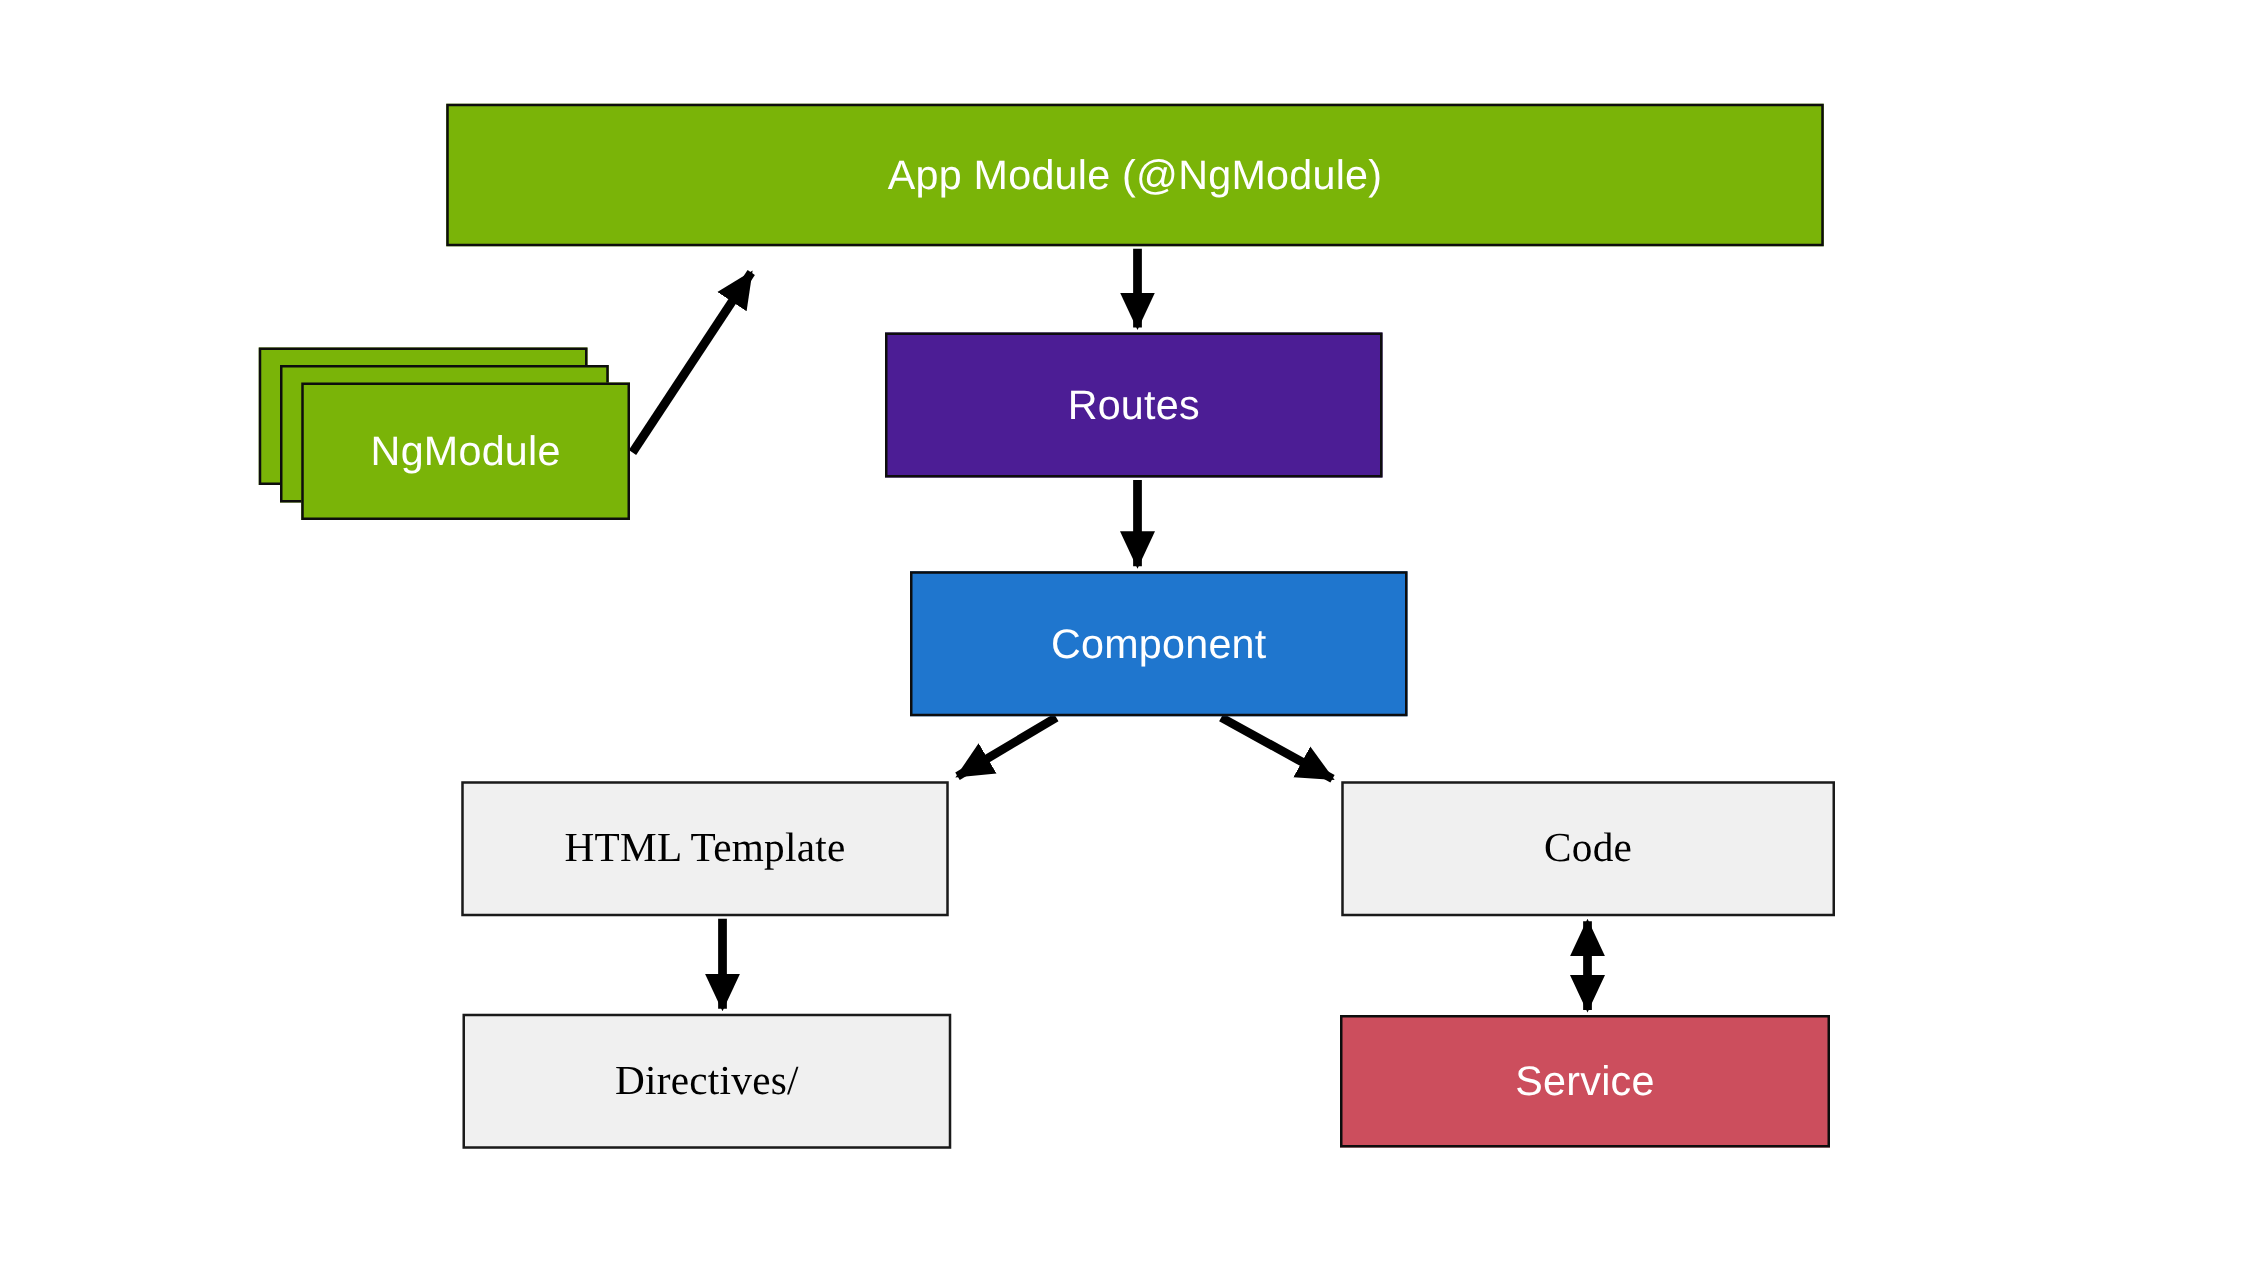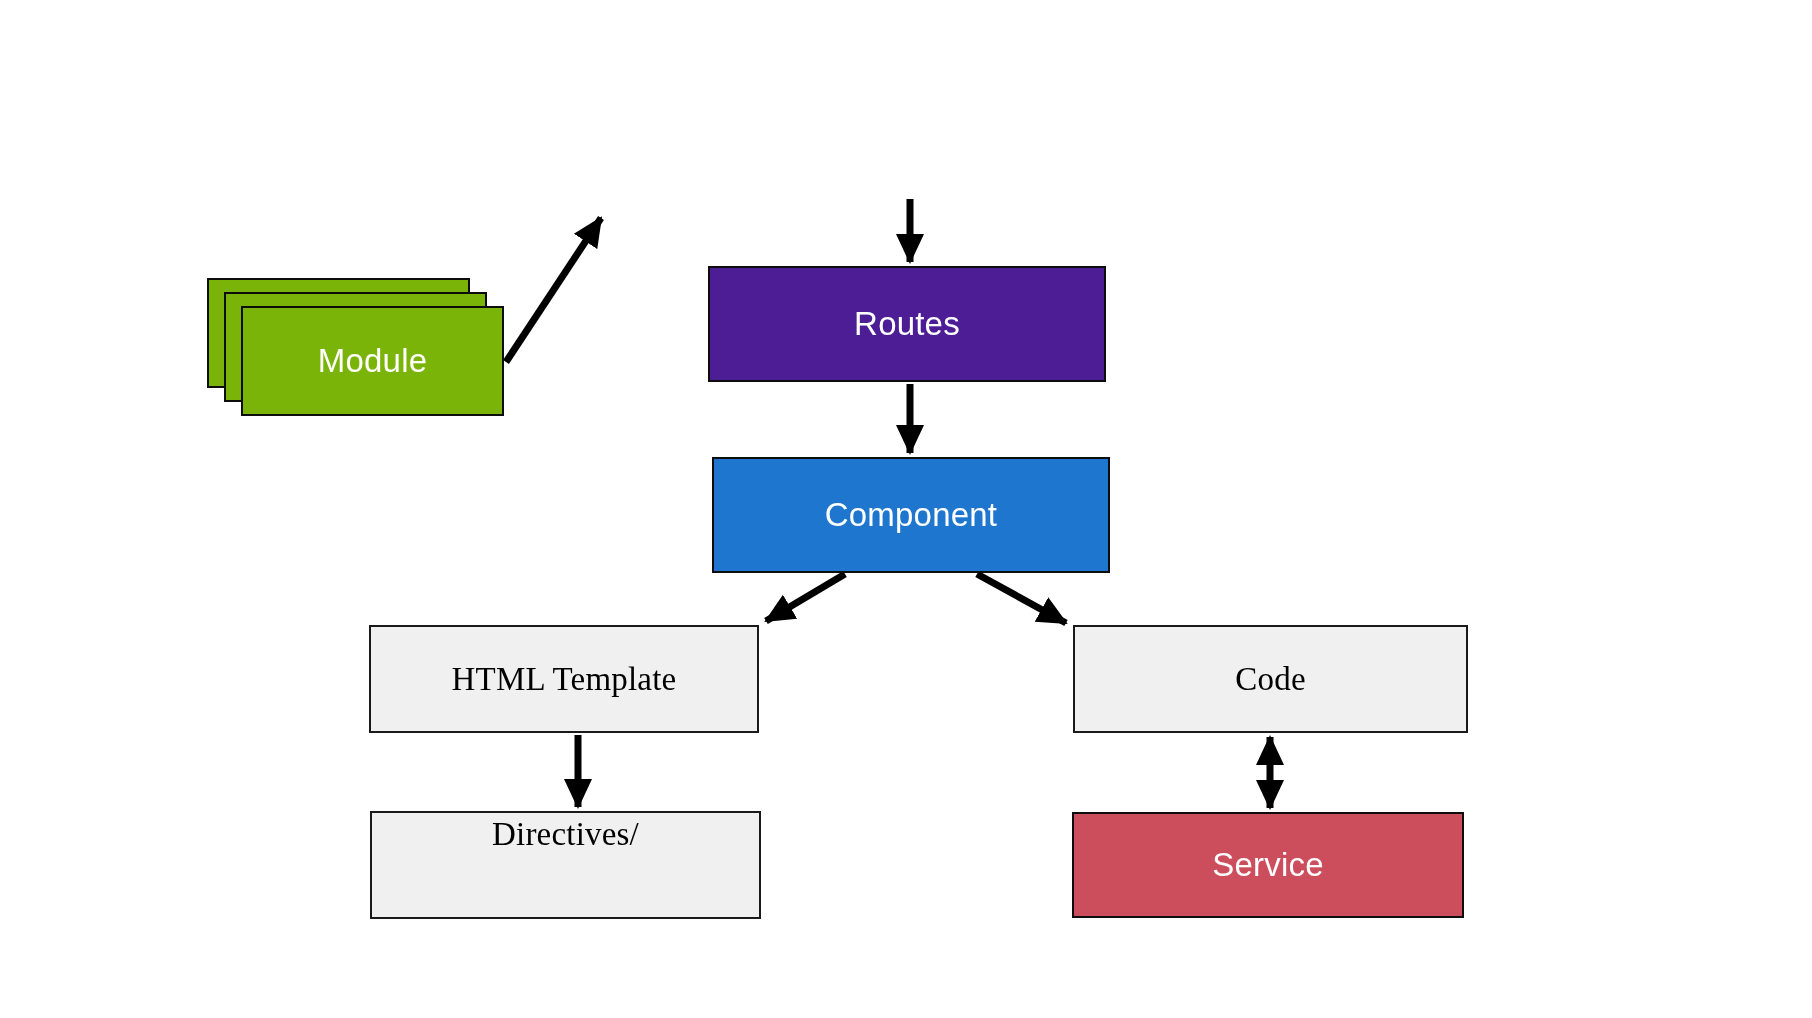--- a/index.html
+++ b/index.html
@@ -29,25 +29,25 @@
   .node .lbl { display: block; }
   .green  { background: #7ab408; color: #ffffff; }
   .orange { background: #4c1d95; color: #ffffff; }
   .blue   { background: #1f76ce; color: #ffffff; }
   .red    { background: #cc4e5d; color: #ffffff; }
   .gray   { background: #f0f0f0; color: #000000; border-color: #1a1a1a; font-family: Liberation Serif, serif; }
 
   
   #app-module   { left: 357px;  top: 83px;  width: 1102px; height: 114px; }
   #routes       { left: 708px;  top: 266px; width: 398px;  height: 116px; }
-  #component    { left: 712px;  top: 457px; width: 398px;  height: 116px; }
+  #component    { left: 728px;  top: 457px; width: 398px;  height: 116px; }
   #html-template{ left: 369px;  top: 625px; width: 390px;  height: 108px; }
   #code         { left: 1073px; top: 625px; width: 395px;  height: 108px; }
   #directives   { left: 370px;  top: 811px; width: 391px;  height: 108px;
-                  flex-direction: column; line-height: 42px; justify-content: space-between; }
+                  flex-direction: column; line-height: 42px; }
   #service      { left: 1072px; top: 812px; width: 392px;  height: 106px; }
 
   
   #modules-back   { left: 207px; top: 278px; width: 263px; height: 110px; z-index: 1; }
   #modules-middle { left: 224px; top: 292px; width: 263px; height: 110px; z-index: 2; }
   #modules-front  { left: 241px; top: 306px; width: 263px; height: 110px; z-index: 3; }
 
   .edges {
     position: absolute;
     left: 0; top: 0;
@@ -74,25 +74,28 @@
     </defs>
     <line class="edge" x1="910" y1="199" x2="910" y2="262" marker-end="url(#ah)"></line>
     <line class="edge" x1="910" y1="384" x2="910" y2="453" marker-end="url(#ah)"></line>
     <line class="edge" x1="845" y1="574" x2="766" y2="621" marker-end="url(#ah)"></line>
     <line class="edge" x1="977" y1="574" x2="1066" y2="623" marker-end="url(#ah)"></line>
     <line class="edge" x1="578" y1="735" x2="578" y2="807" marker-end="url(#ah)"></line>
     <line class="edge" x1="1270" y1="737" x2="1270" y2="808" marker-start="url(#ah)" marker-end="url(#ah)"></line>
     <line class="edge" x1="506" y1="362" x2="601" y2="218" marker-end="url(#ah)"></line>
   </svg>
 
+  <div class="node green" id="app-module">
+    <span class="lbl">App Module (@NgModule)</span>
+  </div>
 
   <div class="node green" id="modules-back"></div>
   <div class="node green" id="modules-middle"></div>
   <div class="node green" id="modules-front">
-    <span class="lbl">Module</span>
+    <span class="lbl">NgModule</span>
   </div>
 
   <div class="node orange" id="routes">
     <span class="lbl">Routes</span>
   </div>
 
   <div class="node blue" id="component">
     <span class="lbl">Component</span>
   </div>
 

